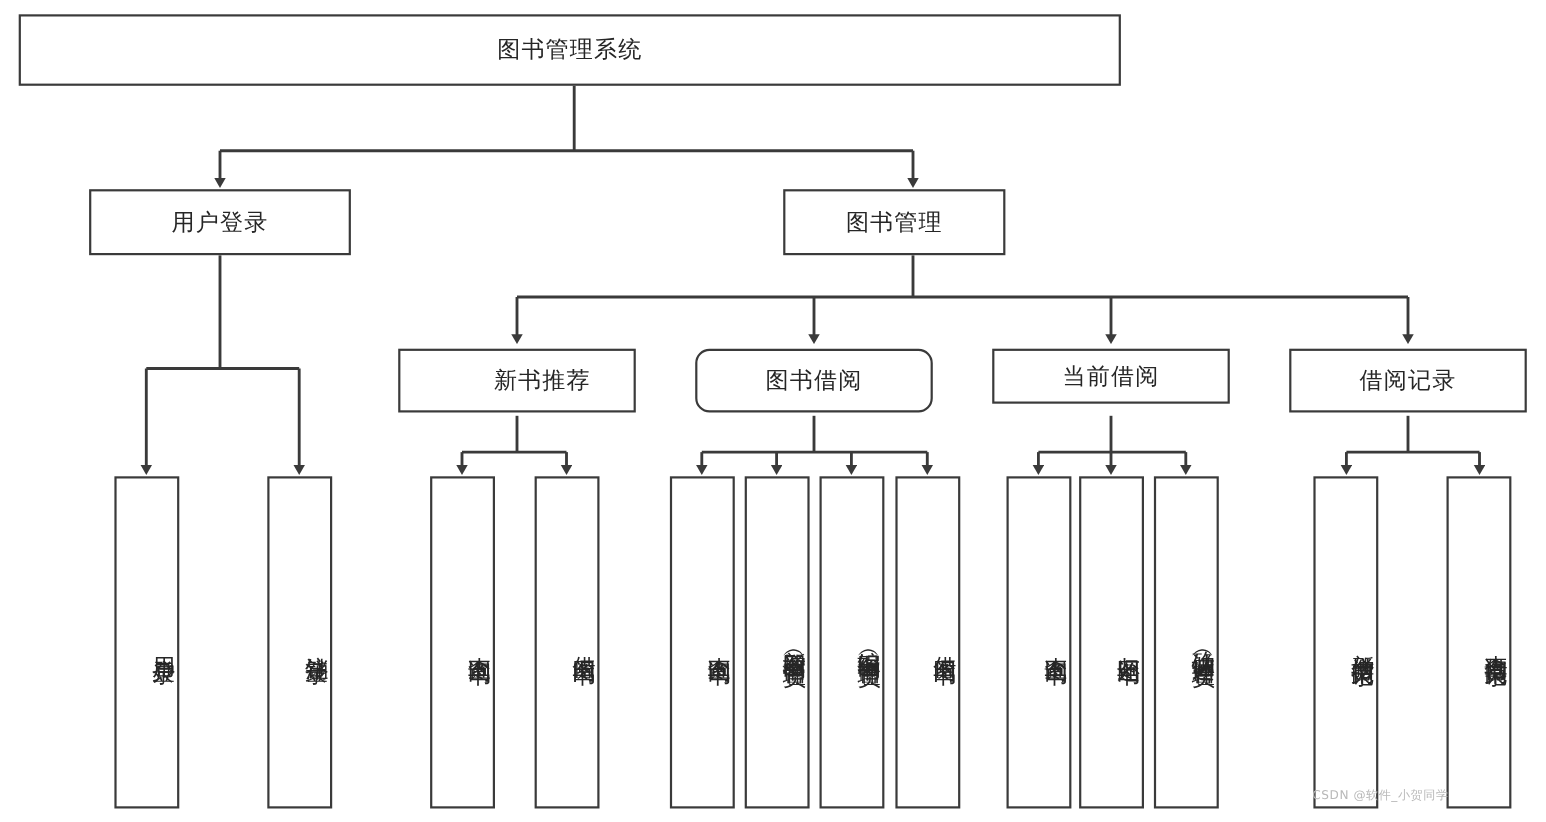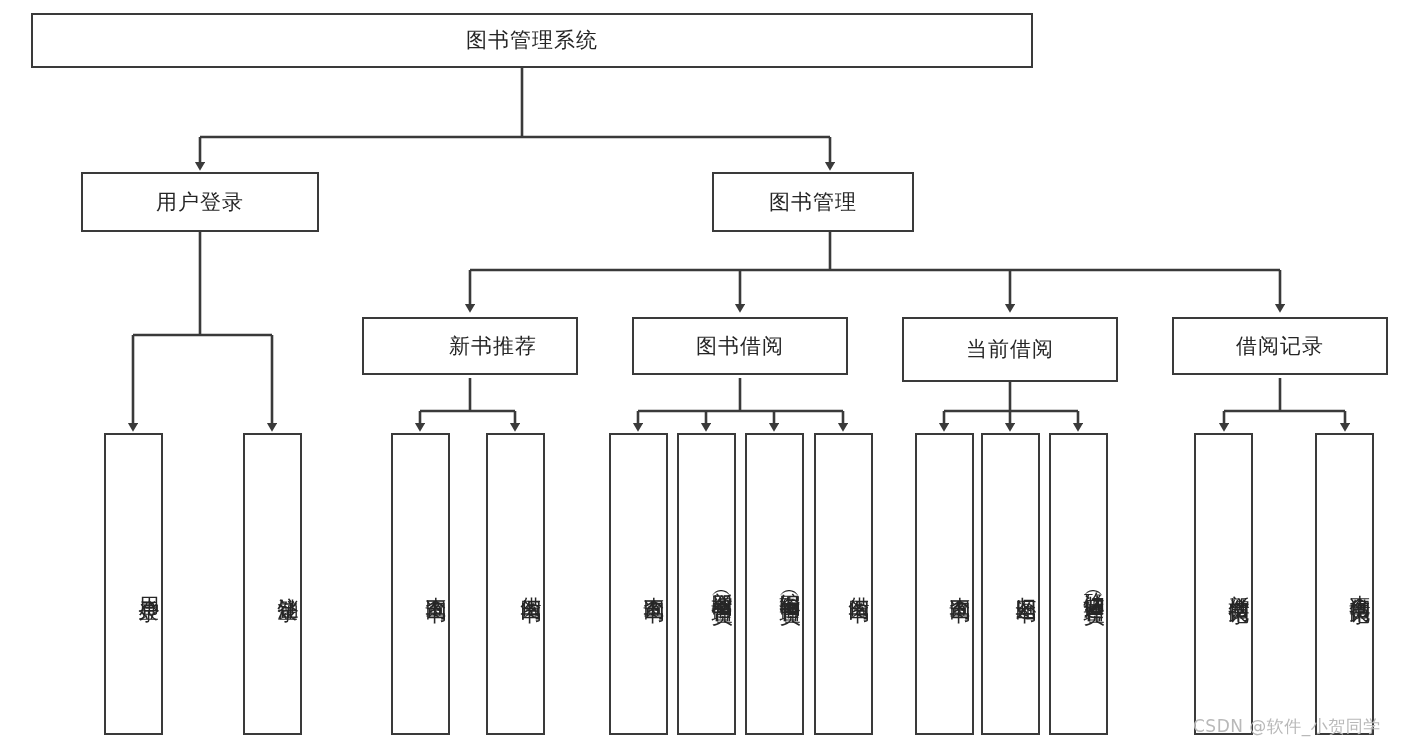--- a/index.html
+++ b/index.html
@@ -48,21 +48,21 @@
   }
   .node.vert > span {
     display: block;
     writing-mode: vertical-rl;
     text-orientation: upright;
   }
   #watermark {
     position: absolute;
     left: 1193px;
     top: 715px;
-    font-size: 17px;
+    font-size: 11px;
     color: #b9b9b9;
     white-space: nowrap;
     letter-spacing: 0.5px;
     font-family: "DejaVu Sans", "Liberation Sans", sans-serif;
   }
 </style>
 </head>
 <body>
 
 <div id="stage">
@@ -112,38 +112,38 @@
       <path d="M1010,411 L1010,424" marker-end="url(#arrow)"></path>
       <path d="M1078,411 L1078,424" marker-end="url(#arrow)"></path>
 
       <path d="M1280,378 L1280,411"></path>
       <path d="M1224,411 L1345,411"></path>
       <path d="M1224,411 L1224,424" marker-end="url(#arrow)"></path>
       <path d="M1345,411 L1345,424" marker-end="url(#arrow)"></path>
     </g>
   </svg>
 
-  <div class="node horiz" style="left:31px; top:13px; width:1002px; height:55px;font-family:Liberation Serif, serif;">
+  <div class="node horiz" style="left:17px; top:13px; width:1002px; height:65px;font-family:Liberation Serif, serif;">
     <span>图书管理系统</span>
   </div>
 
   <div class="node horiz" style="left:81px; top:172px; width:238px; height:60px;">
     <span>用户登录</span>
   </div>
   <div class="node horiz" style="left:712px; top:172px; width:202px; height:60px;">
     <span>图书管理</span>
   </div>
 
   <div class="node horiz" style="left:362px; top:317px; width:216px; height:58px;padding-left:46px;">
     <span>新书推荐</span>
   </div>
-  <div class="node horiz" style="left:632px; top:317px; width:216px; height:58px;">
+  <div class="node horiz" style="left:632px; top:317px; width:216px; height:58px;border-radius:13px;">
     <span>图书借阅</span>
   </div>
-  <div class="node horiz" style="left:902px; top:317px; width:216px; height:65px;">
+  <div class="node horiz" style="left:902px; top:317px; width:216px; height:50px;">
     <span>当前借阅</span>
   </div>
   <div class="node horiz" style="left:1172px; top:317px; width:216px; height:58px;text-align:center;">
     <span>借阅记录</span>
   </div>
 
   <div class="node vert" style="left:104px; top:433px; width:59px; height:302px;">
     <span>用户登录</span>
   </div>
   <div class="node vert" style="left:243px; top:433px; width:59px; height:302px;">

